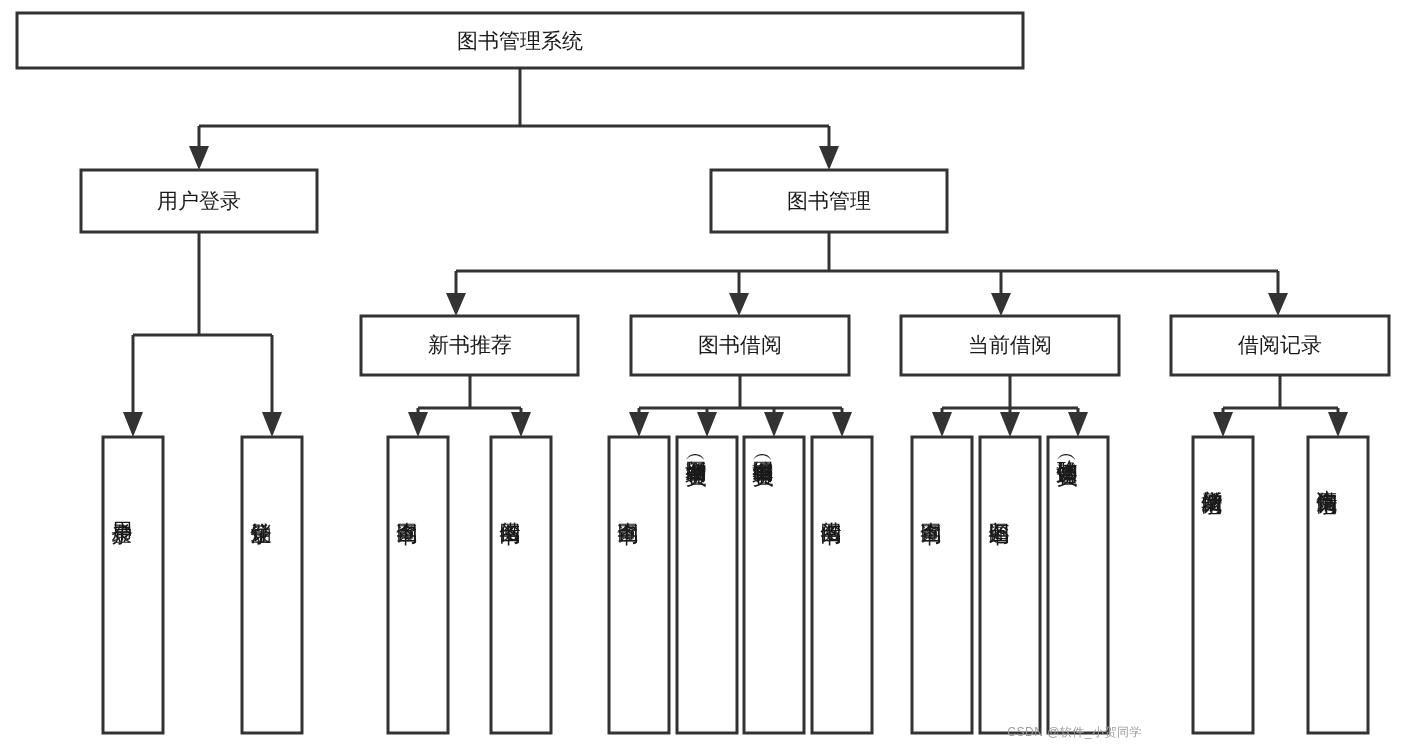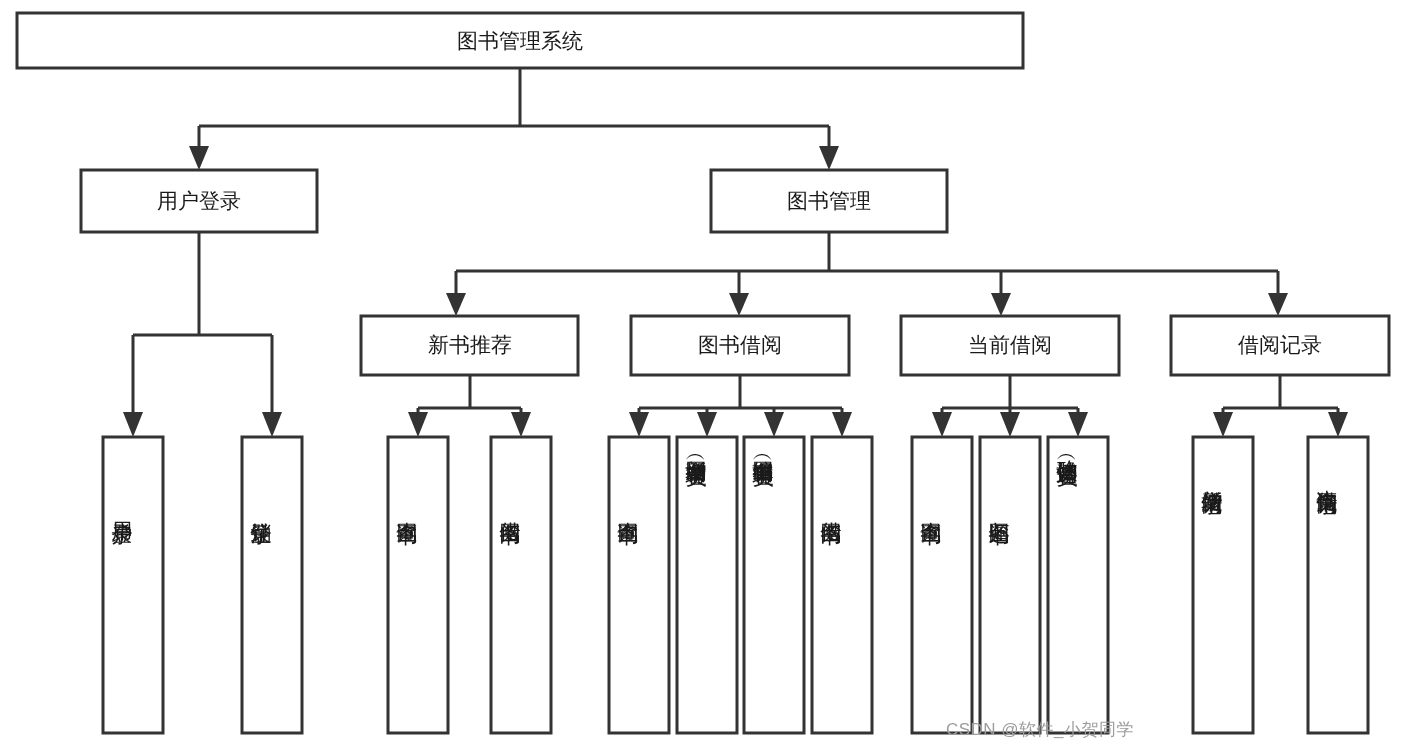--- a/index.html
+++ b/index.html
@@ -57,24 +57,24 @@
     writing-mode: vertical-rl;
     text-orientation: upright;
     letter-spacing: 1px;
     line-height: 1;
     text-align: left;
     white-space: nowrap;
     pointer-events: none;
   }
   .watermark {
     position: absolute;
-    right: 18px;
+    right: 10px;
     bottom: 6px;
     font-family: "Liberation Sans", "DejaVu Sans", sans-serif;
-    font-size: 17px;
+    font-size: 12px;
     color: #9d9d9d;
     letter-spacing: 0.5px;
     white-space: nowrap;
   }
 </style>
 </head>
 <body>
 
 <div id="diagram-root">
 

